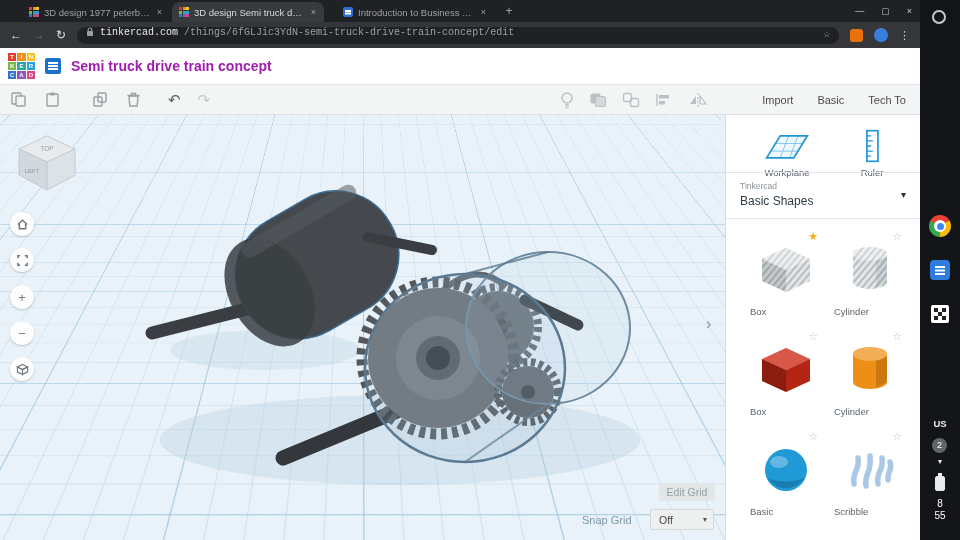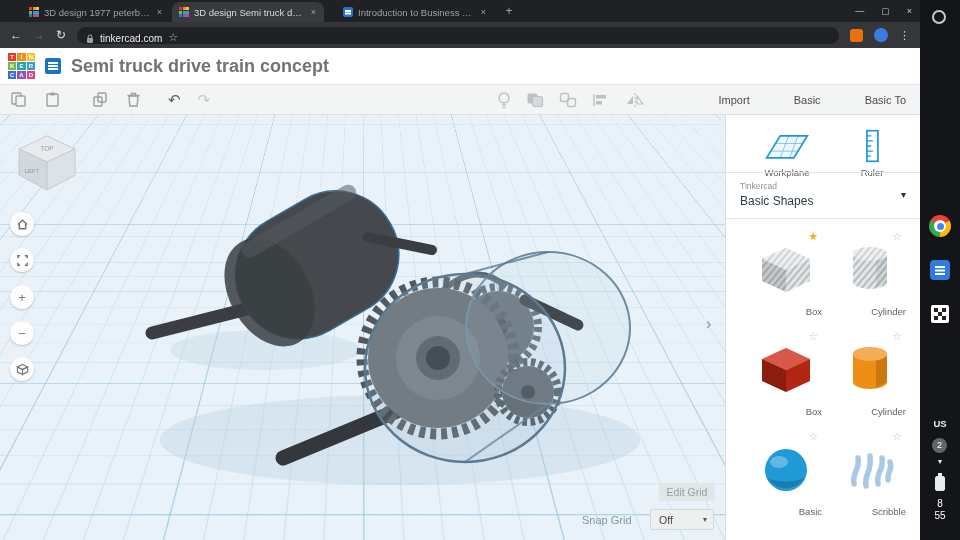--- a/index.html
+++ b/index.html
@@ -27,21 +27,21 @@
   .newtab { position:absolute; left:500px; top:3px; width:18px; height:18px; color:#9aa0a6;
     font-size:12px; text-align:center; line-height:17px; }
   .wincontrols { position:absolute; right:8px; top:0; height:22px; display:flex; gap:17px;
     align-items:center; color:#c3c7ca; font-size:9px; }
 
   .addressbar { position:absolute; left:0; top:22px; width:920px; height:26px; background:#35363a;
     display:flex; align-items:center; padding:0 10px; gap:11px; }
   .nav-ic { color:#dfe2e5; font-size:12px; line-height:1; }
   .nav-ic.dim { color:#6b6f73; }
   .omnibox { flex:1; height:17px; background:#202124; border-radius:9px; display:flex;
-    align-items:flex-end; padding:0 9px; gap:6px; font-size:10px; color:#9aa0a6; overflow:hidden; }
+    align-items:flex-start; padding:0 9px; gap:6px; font-size:10px; color:#9aa0a6; overflow:hidden;font-family:Liberation Mono, monospace; }
   .omnibox .domain { color:#e8eaed; }
   .omnibox .path { color:#9aa0a6; flex:1; overflow:hidden; white-space:nowrap; }
   .omnibox .star { font-size:11px; color:#a6abb0; }
   .ext-ic { width:13px; height:13px; border-radius:3px; background:#e8710a; flex:none; }
   .prof-ic { width:14px; height:14px; border-radius:50%; background:#3a7de0; color:#fff; font-size:8px;
     text-align:center; line-height:14px; flex:none; }
   .kebab { color:#dfe2e5; font-size:11px; }
 
   
   .app-header { position:absolute; left:0; top:48px; width:920px; height:37px; background:#fff;
@@ -50,39 +50,39 @@
     gap:1px; flex:none; }
   .tk-logo span { color:#fff; font-size:6px; font-weight:bold; display:flex; align-items:center; justify-content:center; }
   .tk-logo span:nth-child(1){background:#e33b2e}.tk-logo span:nth-child(2){background:#f1901d}
   .tk-logo span:nth-child(3){background:#f7c51e}.tk-logo span:nth-child(4){background:#7ab648}
   .tk-logo span:nth-child(5){background:#29a8a0}.tk-logo span:nth-child(6){background:#2d9fe0}
   .tk-logo span:nth-child(7){background:#3b6fd0}.tk-logo span:nth-child(8){background:#8f55c0}
   .tk-logo span:nth-child(9){background:#e0447e}
   .doc-ic2 { width:16px; height:16px; background:#1a73c6; border-radius:2px; margin-left:10px; position:relative; flex:none; }
   .doc-ic2::after { content:""; position:absolute; left:3px; top:4px; width:10px; height:1.5px; background:#fff;
     box-shadow:0 3px 0 #fff, 0 6px 0 #fff; }
-  .design-title { margin-left:10px; font-size:18px; font-weight:bold; color:#737373; }
+  .design-title { margin-left:10px; font-size:14px; font-weight:bold; color:#a21caf; }
   .hdr-right { position:absolute; right:0; top:0; height:37px; display:flex; align-items:center; gap:13px; }
   .grid-btn { width:27px; height:27px; background:#4f86ec; border-radius:3px; position:relative; }
   .grid-btn::after { content:""; position:absolute; left:6px; top:6px; width:17px; height:17px;
     background-image:radial-gradient(#fff 1.3px, transparent 1.4px); background-size:6px 6px; }
   .whats-new { font-size:11px; color:#1989d1; }
   .avatar-sq { width:37px; height:37px; background:#3c5a70; display:flex; align-items:center; justify-content:center; }
   .avatar-cir { width:24px; height:24px; border-radius:50%; background:#b9c7d2; position:relative; overflow:hidden; }
   .avatar-cir::before { content:""; position:absolute; left:8px; top:4px; width:8px; height:8px; border-radius:50%; background:#64788a; }
   .avatar-cir::after { content:""; position:absolute; left:3px; top:13px; width:18px; height:12px; border-radius:50%; background:#64788a; }
 
   
   .edit-toolbar { position:absolute; left:0; top:85px; width:920px; height:30px; background:#f3f4f4;
     border-bottom:1px solid #dcdfe1; display:flex; align-items:center; }
   .et-left { display:flex; align-items:center; gap:17px; padding-left:10px; }
   .et-left svg { display:block; }
   .undo { font-size:15px; color:#5a5e62; margin-left:10px; }
   .redo { font-size:15px; color:#c3c7cb; }
-  .et-right { position:absolute; right:0; height:100%; display:flex; align-items:center; padding-right:14px;gap:20px; }
+  .et-right { position:absolute; right:0; height:100%; display:flex; align-items:center; padding-right:14px; }
   .et-icons { display:flex; align-items:center; gap:15px; margin-right:30px; }
   .tool-txt { font-size:11px; color:#4c4c4c; margin-left:24px; }
 
   
   .workspace { position:absolute; left:0; top:115px; width:920px; height:425px; }
   .viewport { position:absolute; left:0; top:0; width:725px; height:425px; overflow:hidden;
     background:linear-gradient(#f0f6fa,#e6f0f6); perspective:700px; }
   .grid-plane { position:absolute; left:50%; top:55%; width:2400px; height:1700px;
     background-color:#e9f2f8;
     background-image:
@@ -112,21 +112,21 @@
   .tool-tile { position:absolute; text-align:center; color:#56606a; font-size:9.5px; }
   .tool-tile svg { display:block; margin:0 auto 4px; }
   .sb-divider { position:absolute; left:0; width:195px; height:1px; background:#e4e7e9; }
   .lib-kicker { position:absolute; left:14px; top:66px; font-size:8.5px; color:#8a939b; }
   .lib-name { position:absolute; left:14px; top:79px; font-size:12px; color:#2d3b45; }
   .lib-caret { position:absolute; right:14px; top:74px; font-size:10px; color:#333; }
   .shape-tile { position:absolute; width:72px; height:96px; }
   .shape-tile .star { position:absolute; top:0; right:4px; font-size:11px; color:#c6ccd1; }
   .shape-tile.starred .star { color:#f2b01e; }
   .shape-art { position:absolute; left:8px; top:10px; }
-  .shape-label { position:absolute; left:0; top:76px; width:72px; text-align:right; font-size:9.5px; color:#5a646d; }
+  .shape-label { position:absolute; left:0; top:76px; width:72px; text-align:left; font-size:9.5px; color:#5a646d; }
 
   
   .shelf { position:absolute; left:920px; top:0; width:40px; height:540px; background:#141518; }
   .ring { position:absolute; left:12px; top:10px; width:14px; height:14px; border:2px solid #c6cacd; border-radius:50%; }
   .chrome-ic { position:absolute; left:9px; top:215px; width:22px; height:22px; border-radius:50%;
     background:conic-gradient(from -60deg, #ea4335 0 120deg, #fbbc05 120deg 240deg, #34a853 240deg 360deg); }
   .chrome-ic .c1 { position:absolute; left:5px; top:5px; width:12px; height:12px; border-radius:50%; background:#fff; }
   .chrome-ic .c2 { position:absolute; left:7.5px; top:7.5px; width:7px; height:7px; border-radius:50%; background:#4285f4; }
   .docapp-ic { position:absolute; left:10px; top:260px; width:20px; height:20px; border-radius:4px; background:#2e7ce0; }
   .docapp-ic::after { content:""; position:absolute; left:5px; top:6px; width:10px; height:1.5px; background:#fff;
@@ -207,20 +207,21 @@
     <div class="addressbar">
       <span class="nav-ic">←</span>
       <span class="nav-ic dim">→</span>
       <span class="nav-ic">↻</span>
       <div class="omnibox">
         <svg width="8" height="10" viewBox="0 0 8 10">
           <rect x="1" y="4" width="6" height="5" rx="1" fill="#9aa0a6"></rect>
           <path d="M2.2 4V2.8a1.8 1.8 0 0 1 3.6 0V4" fill="none" stroke="#9aa0a6" stroke-width="1.1"></path>
         </svg>
         <span class="domain">tinkercad.com</span>
+          <span class="path">/things/6fGLJic3YdN-semi-truck-drive-train-concept/edit</span>
         <span class="star">☆</span>
       </div>
       <span class="ext-ic"></span>
       <span class="prof-ic"></span>
       <span class="kebab">⋮</span>
     </div>
 
     <div class="app-header">
       <div class="tk-logo">
         <span>T</span>
@@ -278,21 +279,21 @@
             <rect x="4" y="9" width="6" height="3.5" fill="#bcc1c5"></rect>
           </svg>
           <svg width="20" height="16" viewBox="0 0 20 16">
             <path d="M10 1v14" stroke="#bcc1c5" stroke-width="1.2" stroke-dasharray="2 2"></path>
             <path d="M8 4v8L2 12z" fill="#bcc1c5"></path>
             <path d="M12 4v8l6 0z" fill="none" stroke="#bcc1c5" stroke-width="1.2"></path>
           </svg>
         </div>
         <span class="tool-txt">Import</span>
         <span class="tool-txt">Basic</span>
-        <span class="tool-txt">Basic To</span>
+        <span class="tool-txt">Tech To</span>
       </div>
     </div>
 
     <div class="workspace">
 
       <div class="viewport">
         <div class="grid-plane"></div>
 
         <svg class="viewcube" width="66" height="62" viewBox="0 0 66 62">
           <polygon points="33,3 61,16 33,29 5,16" fill="#e8ebee" stroke="#c3cad0" stroke-width="1"></polygon>

